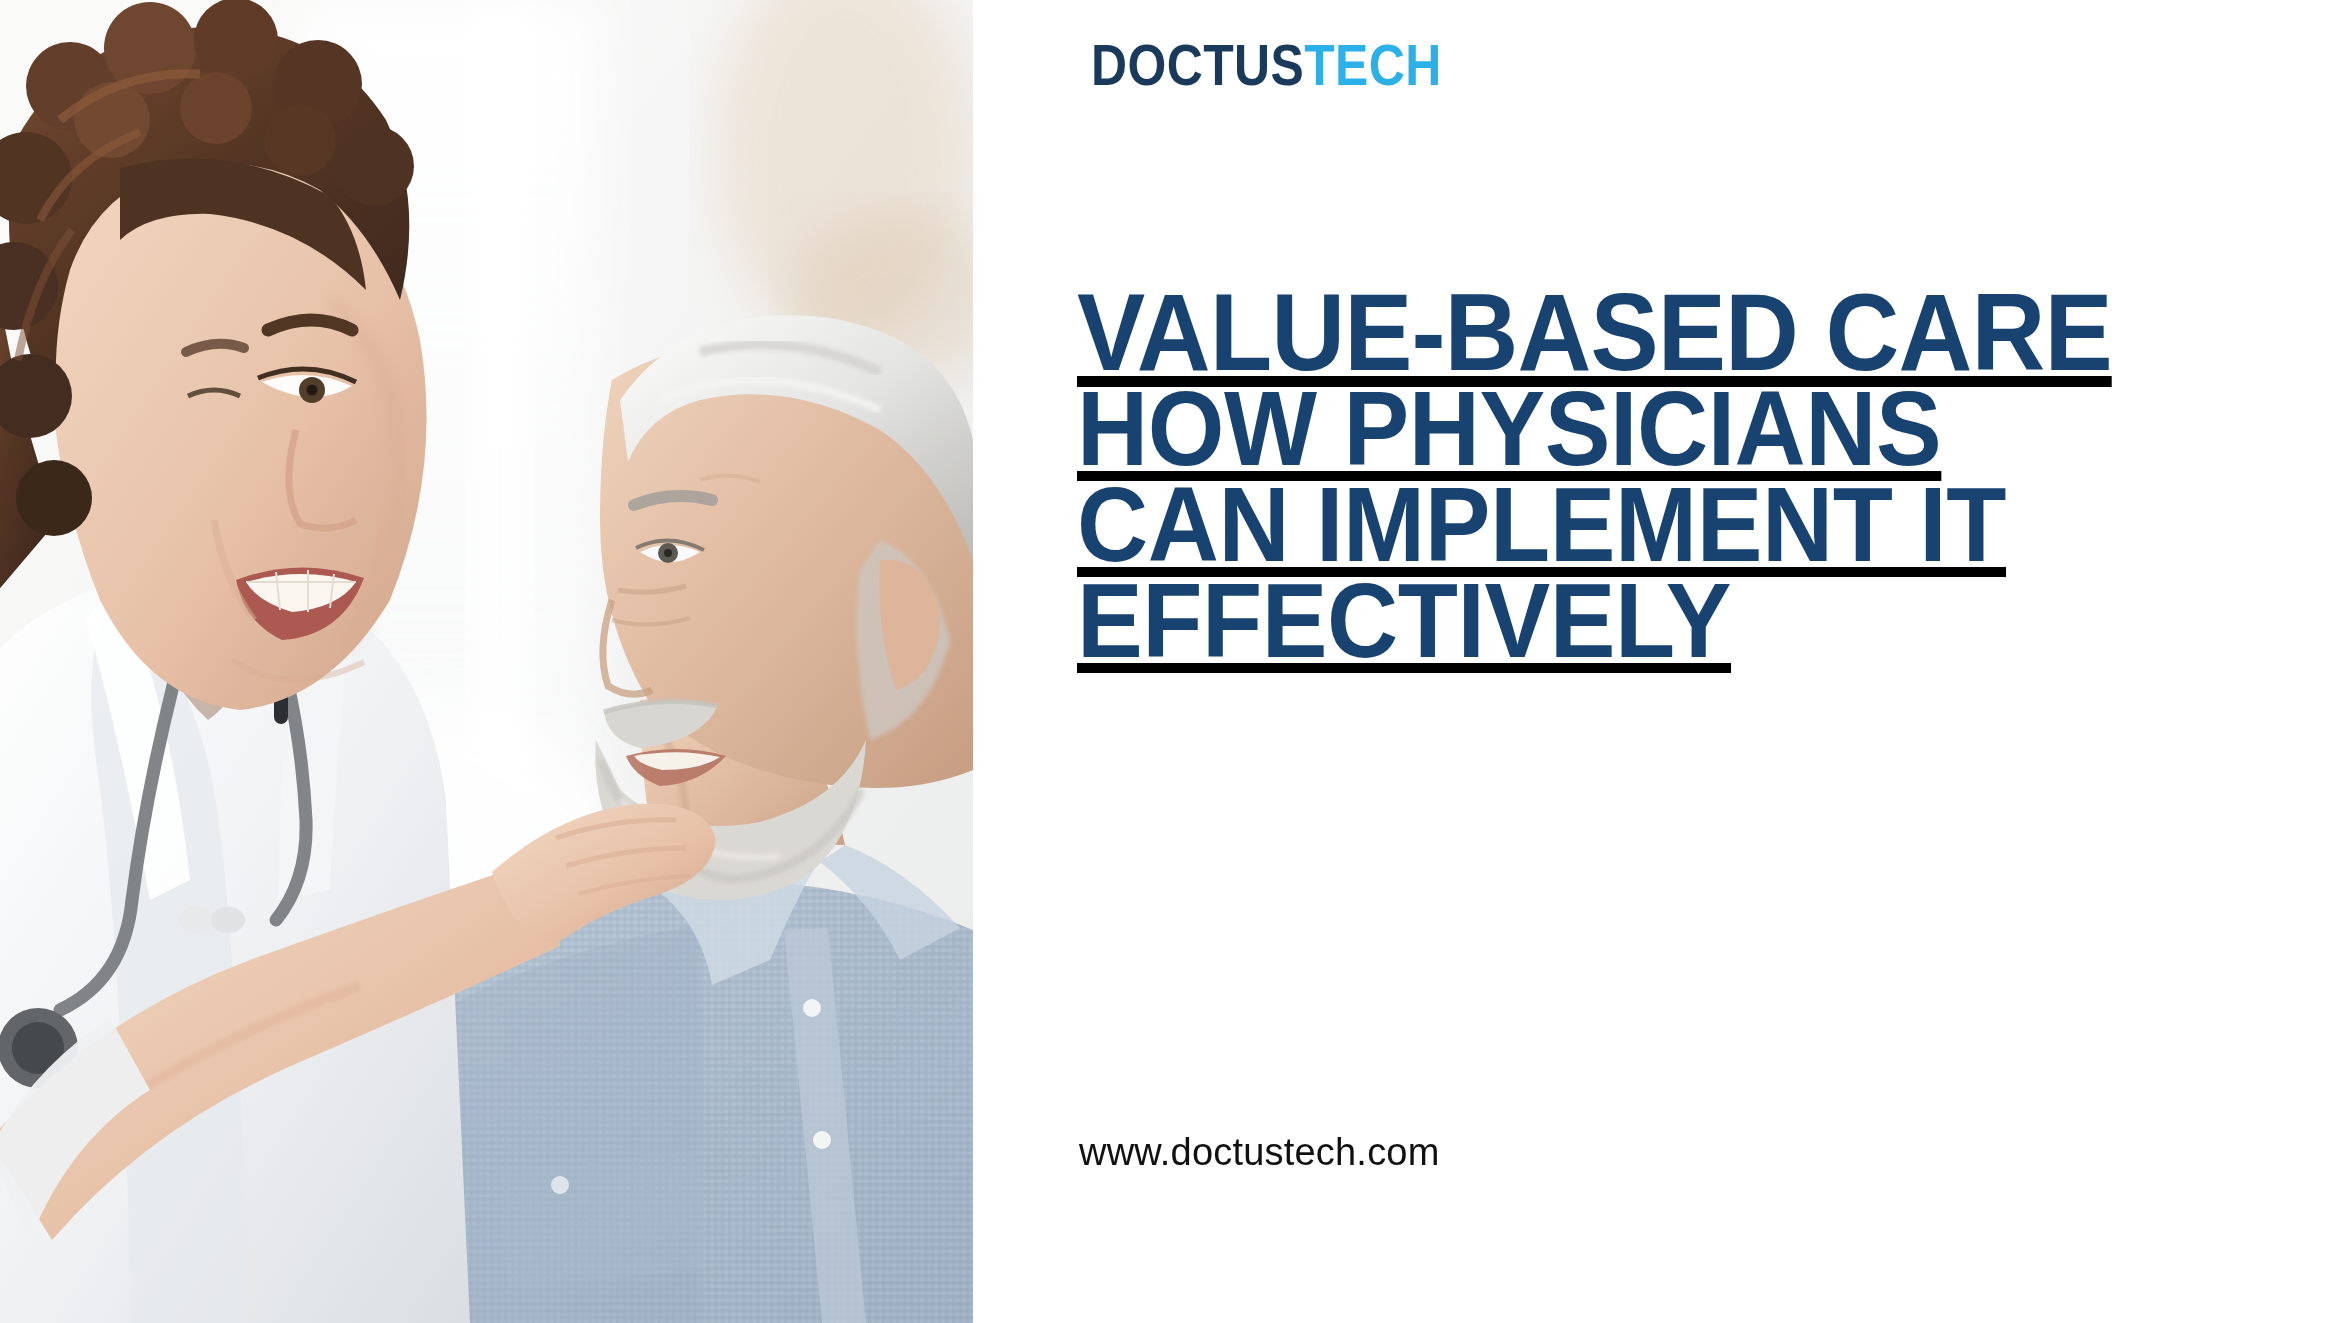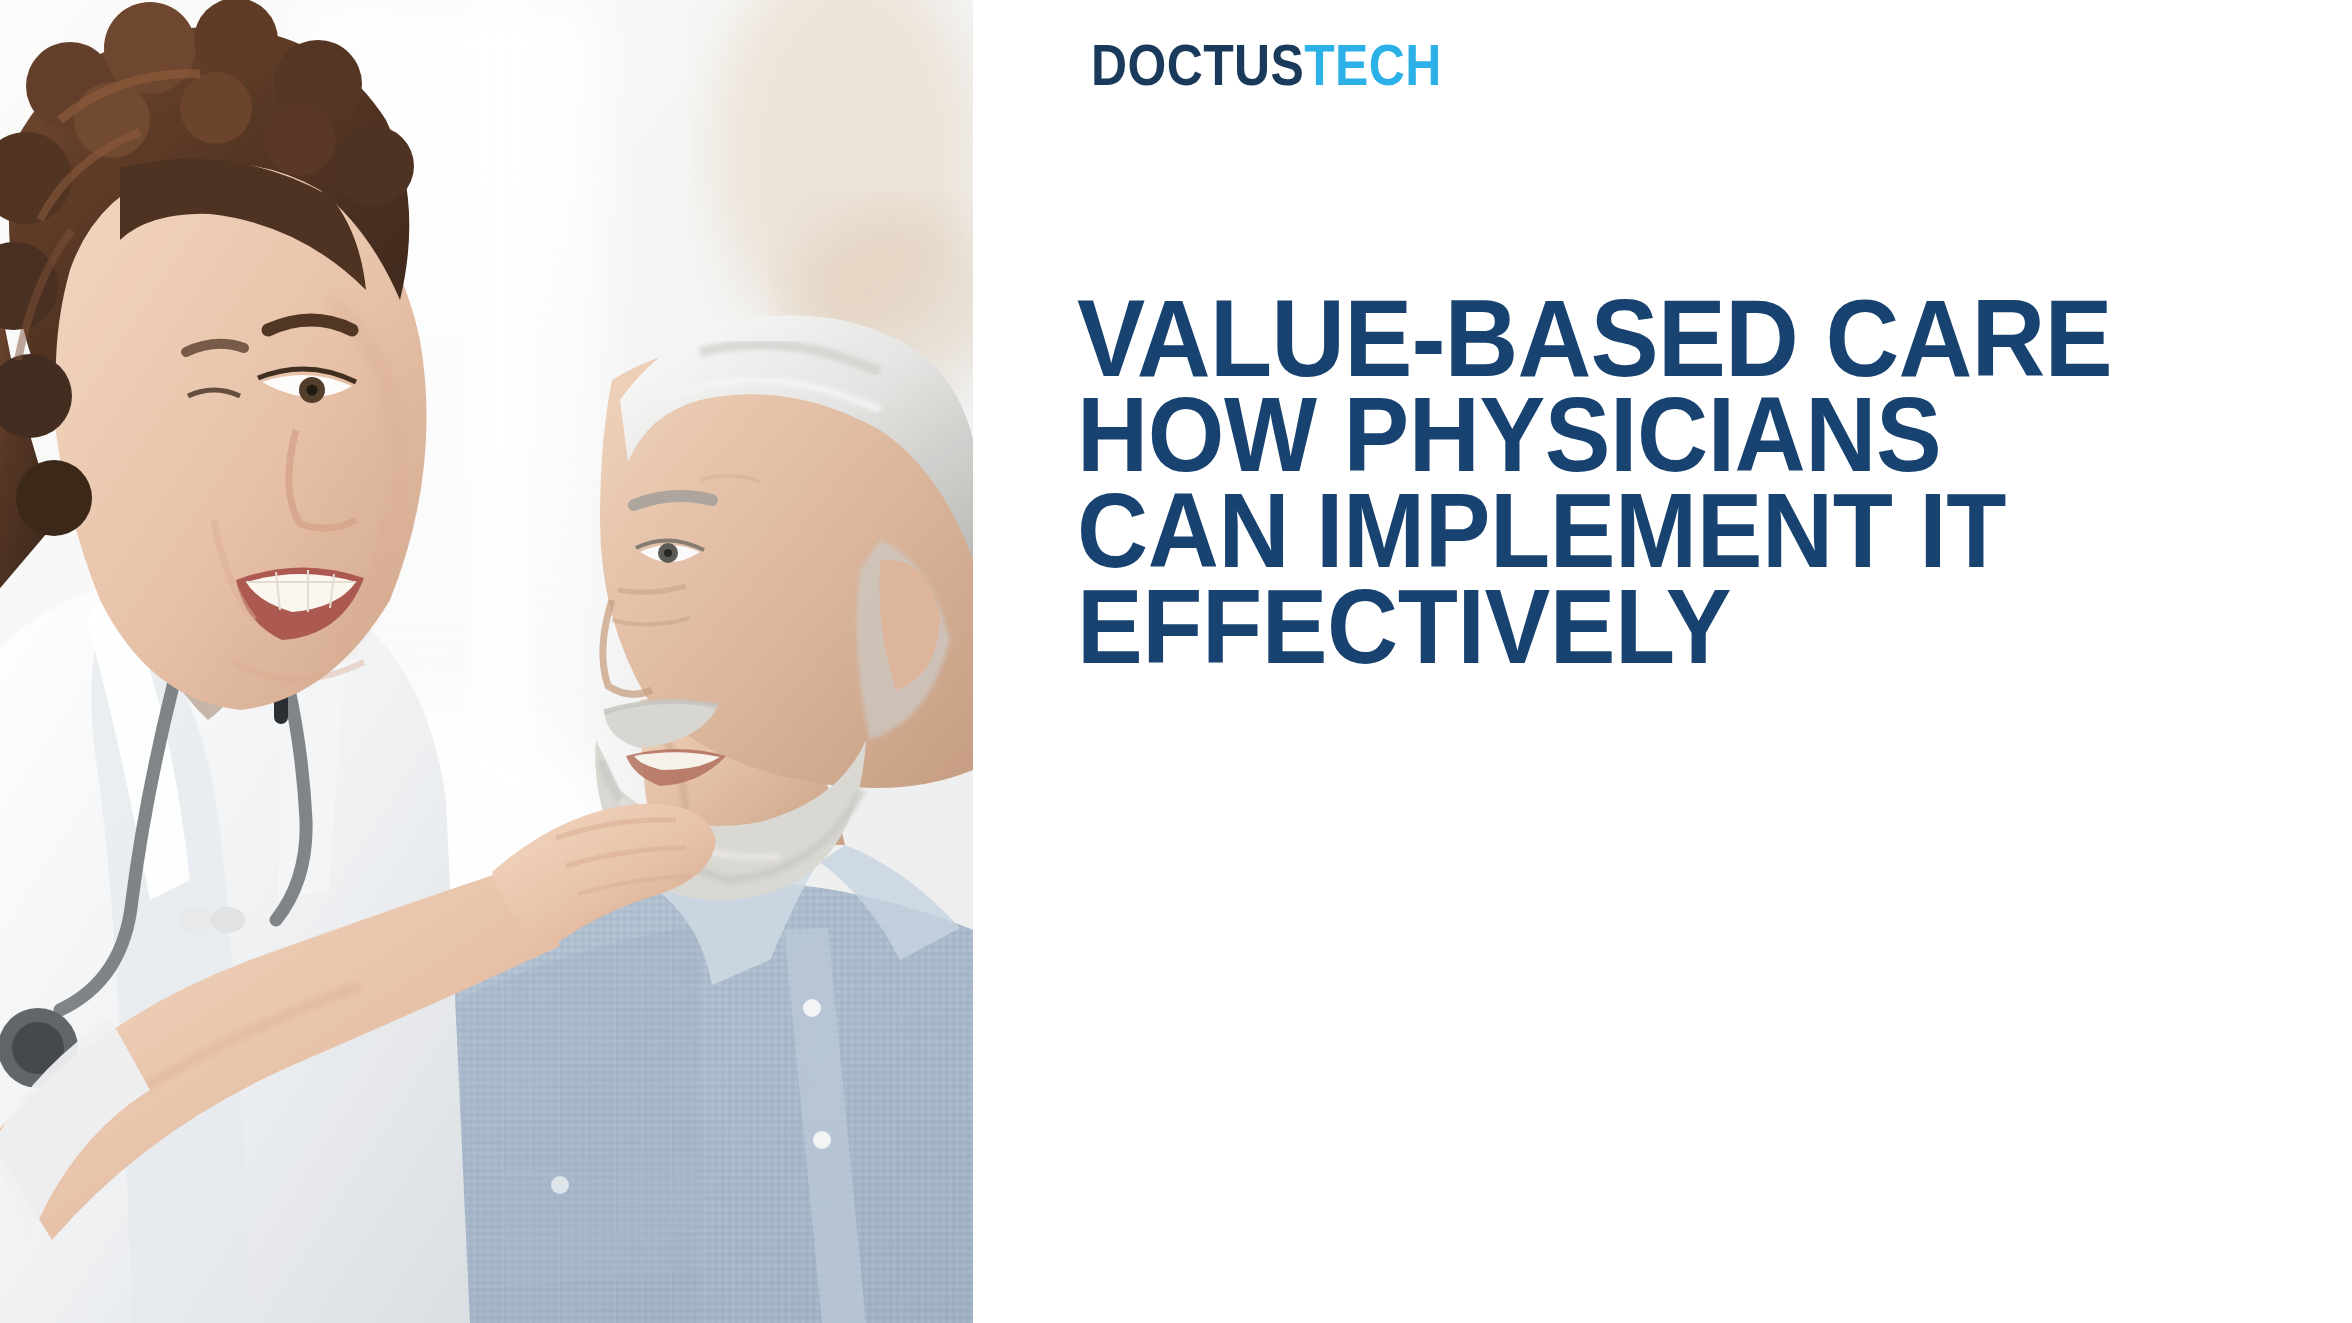--- a/index.html
+++ b/index.html
@@ -62,22 +62,23 @@
     transform: scaleX(0.86);
     transform-origin: left top;
   }
   .logo-doctus { color: #1a3a5c; }
   .logo-tech   { color: #2bb0e8; }
 
   
   .headline {
     position: absolute;
     left: 104px;
-    top: 290px;
+    top: 284px;
     width: 1240px;
+    text-decoration: underline;
   }
   .headline-line {
     color: #184370;
     font-family: "Liberation Sans Narrow", "Liberation Sans", sans-serif;
     font-weight: 700;
     font-size: 106px;
     line-height: 96px;
     letter-spacing: -0.5px;
     white-space: nowrap;
     transform: scaleX(0.93);
@@ -313,15 +314,16 @@
       <span class="logo-doctus">DOCTUS</span><span class="logo-tech">TECH</span>
     </div>
 
     <div class="headline">
       <div class="headline-line emphasis">VALUE-BASED CARE</div>
       <div class="headline-line">HOW PHYSICIANS</div>
       <div class="headline-line">CAN IMPLEMENT IT</div>
       <div class="headline-line">EFFECTIVELY</div>
     </div>
 
+    <div class="site-url">www.doctustech.com</div>
 
   </div>
 </div>
 
 </body></html>

